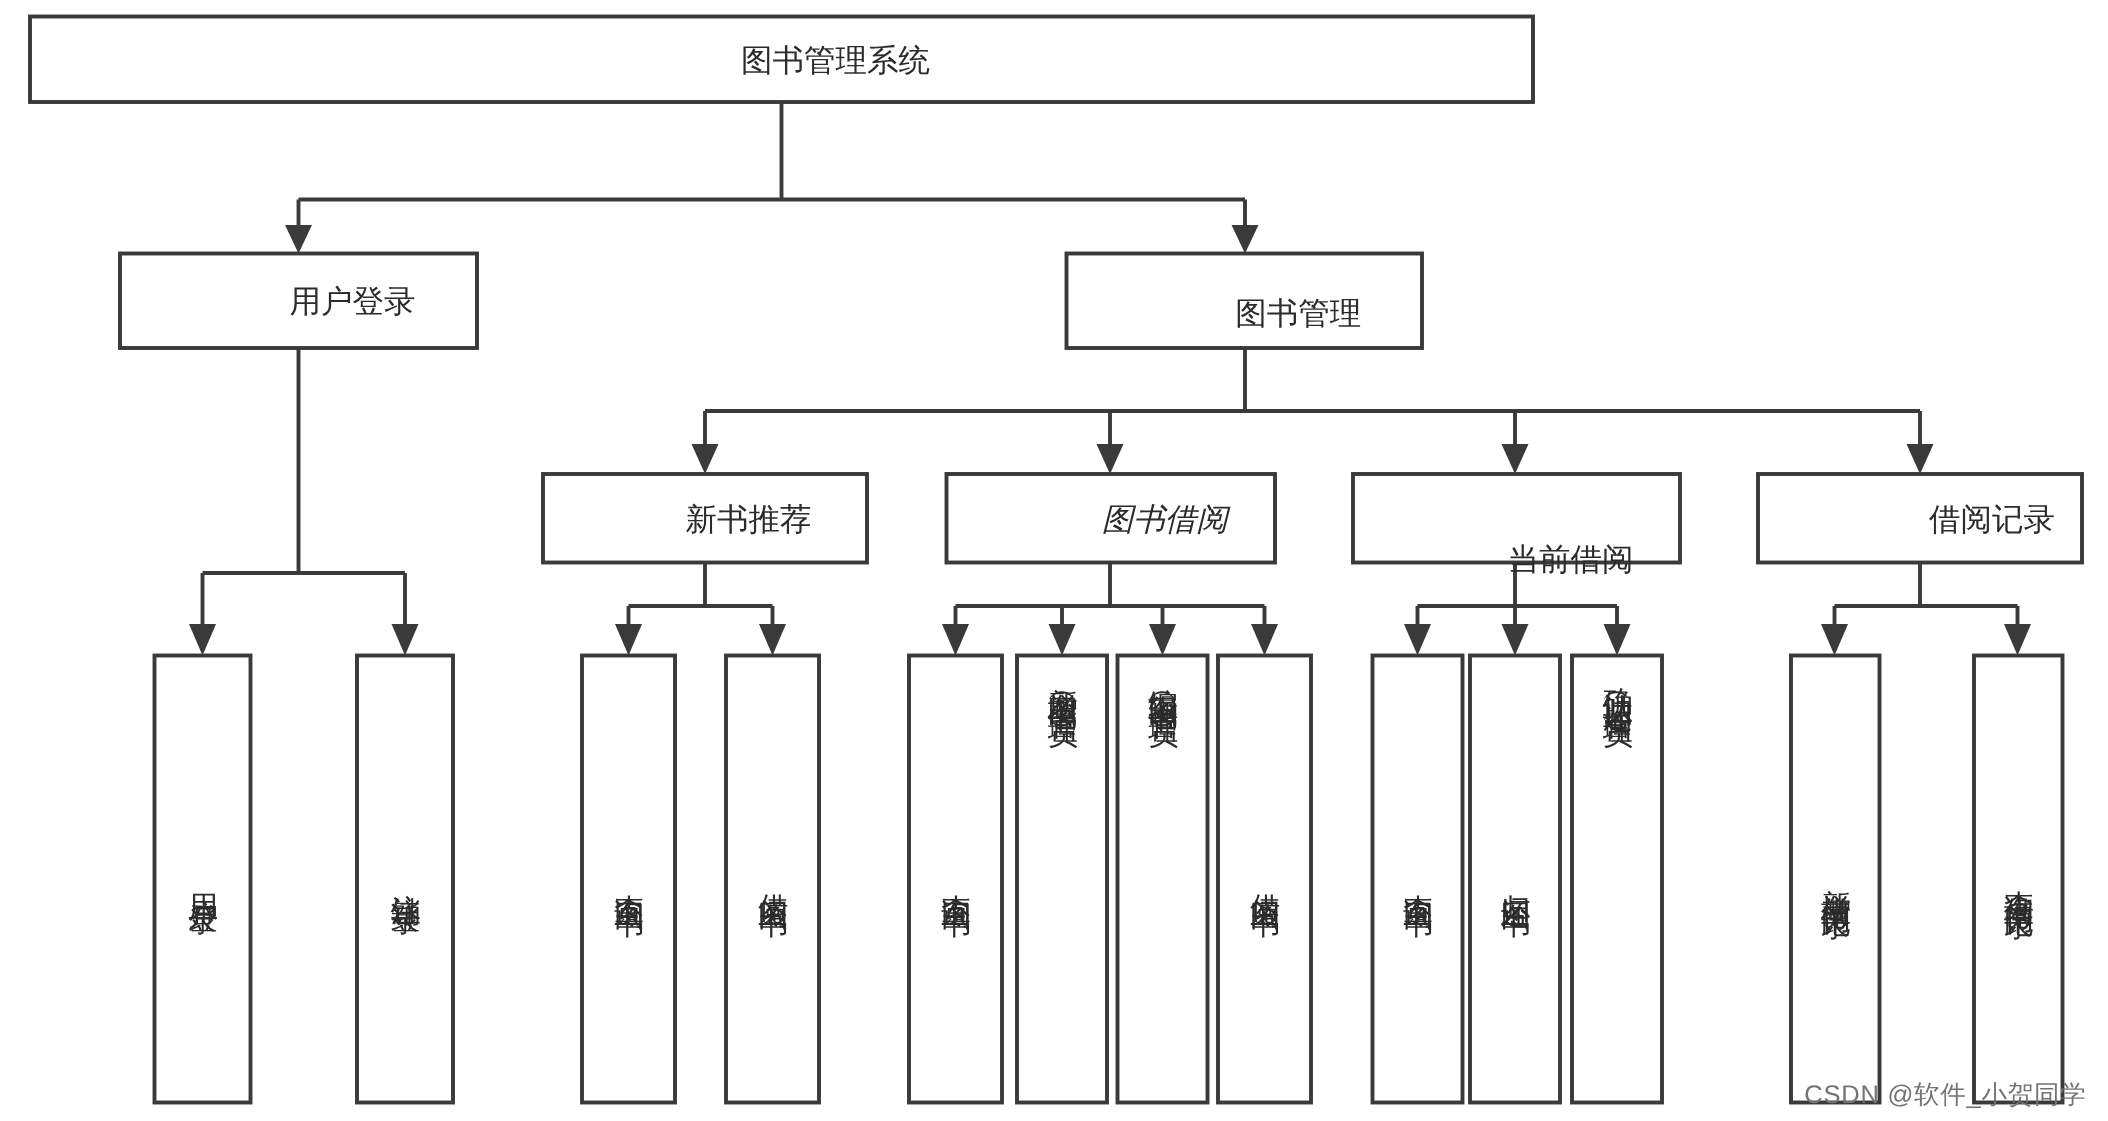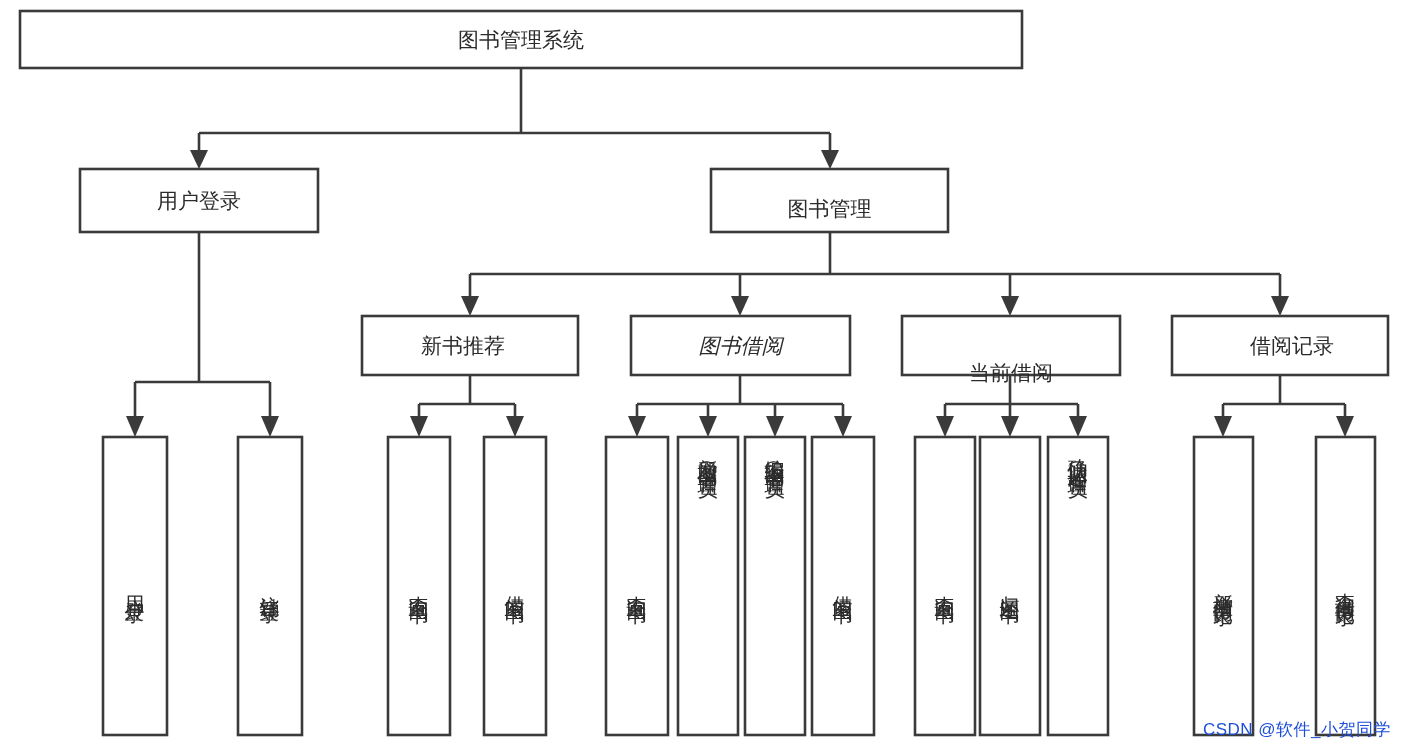--- a/index.html
+++ b/index.html
@@ -58,34 +58,35 @@
     line-height: 1.0;
     letter-spacing: 3px;
     white-space: nowrap;
   }
   .hlabel-wrap {
     position: absolute;
     display: flex;
     align-items: center;
     justify-content: center;
     pointer-events: none;
+    padding-left: 36px;
   }
   .hlabel-text {
     font-family: "Liberation Sans", "DejaVu Sans", sans-serif;
     font-size: 21px;
     color: #2b2b2b;
     white-space: nowrap;
   }
   #watermark {
     position: absolute;
     right: 14px;
     bottom: 6px;
     font-family: "Liberation Sans", "DejaVu Sans", sans-serif;
     font-size: 17px;
-    color: #1d4ed8;
+    color: #737373;
     letter-spacing: 0.5px;
     white-space: nowrap;
     pointer-events: none;
   }
 </style>
 </head>
 <body>
 
 <div id="diagram-root">
 

